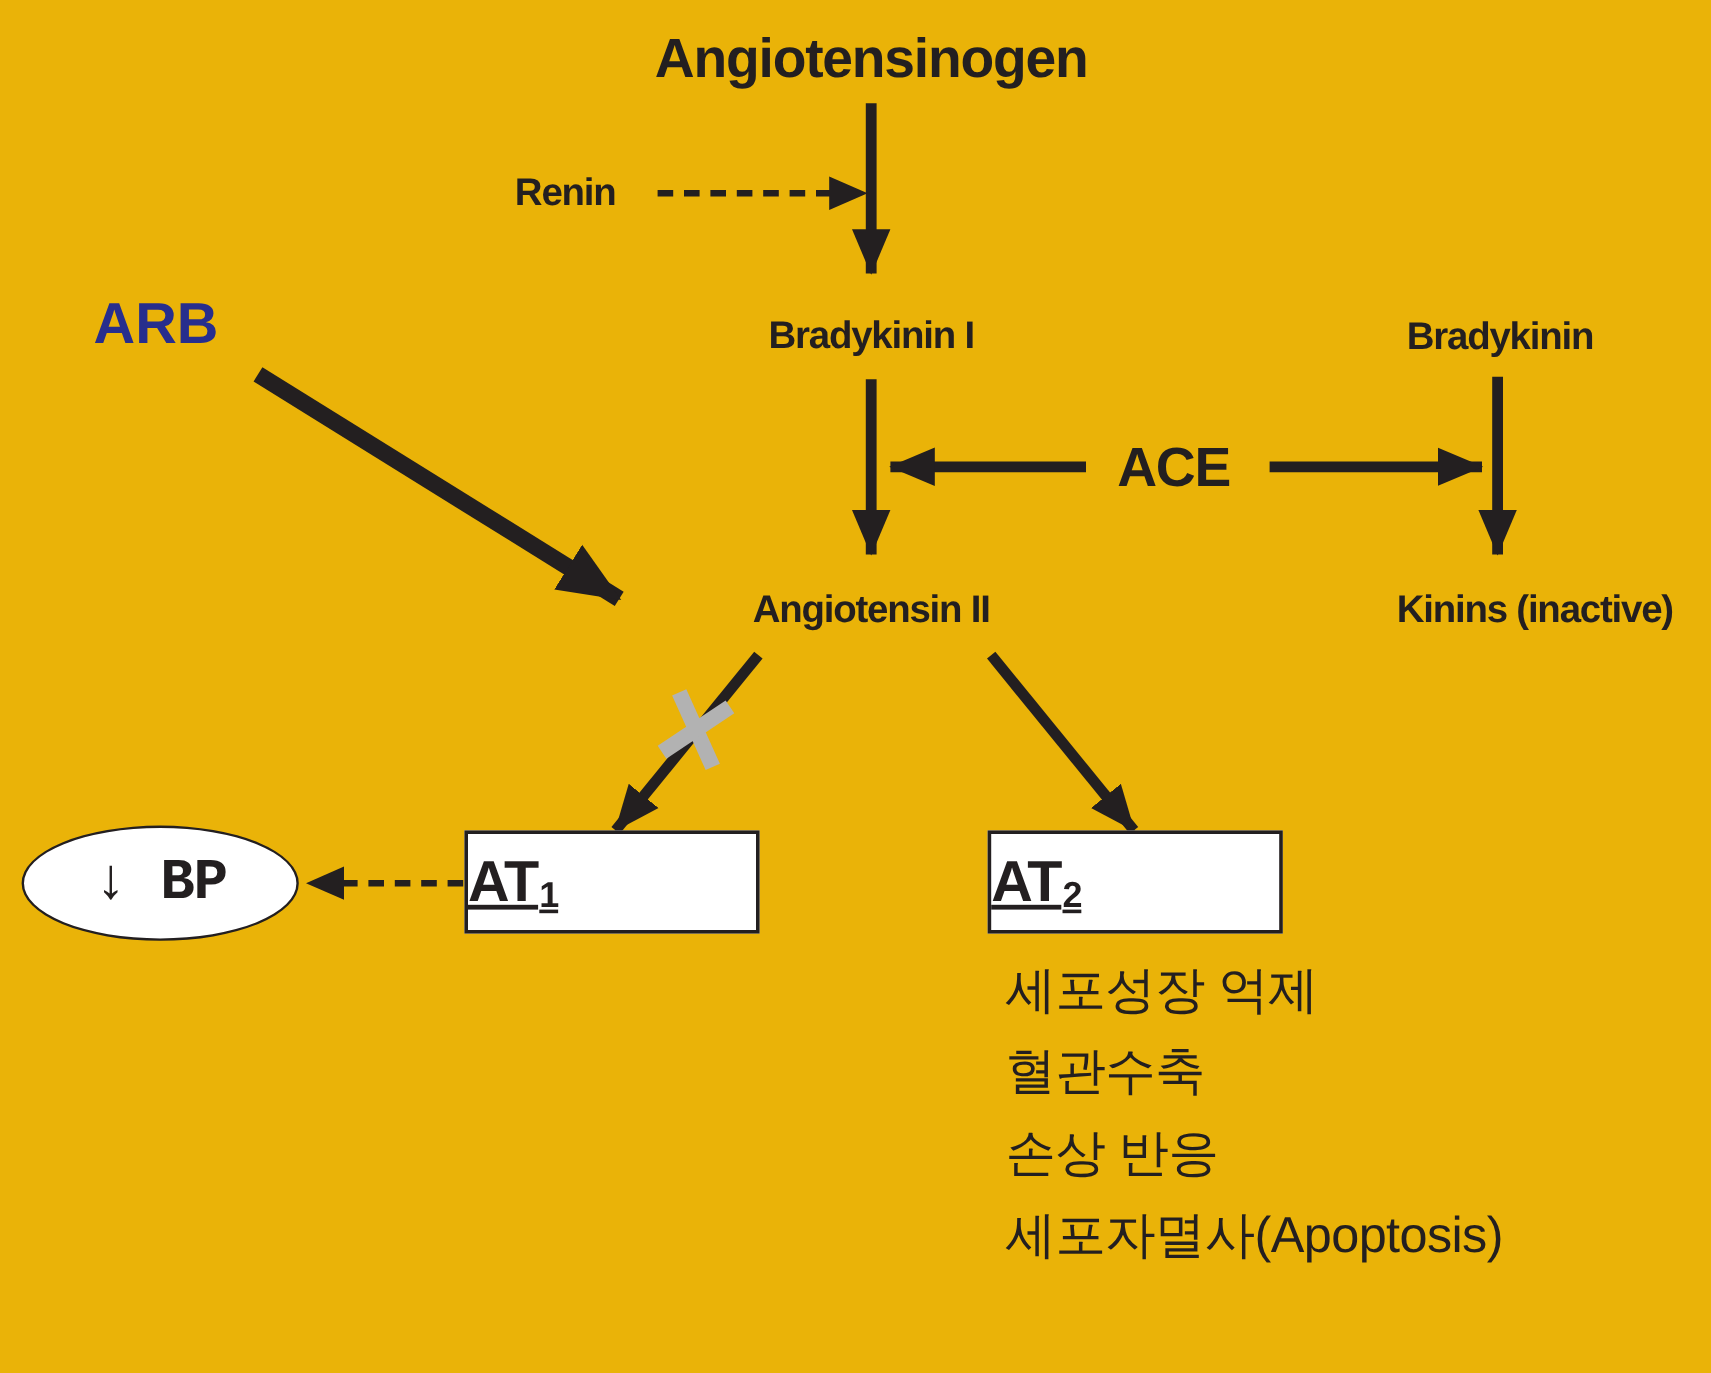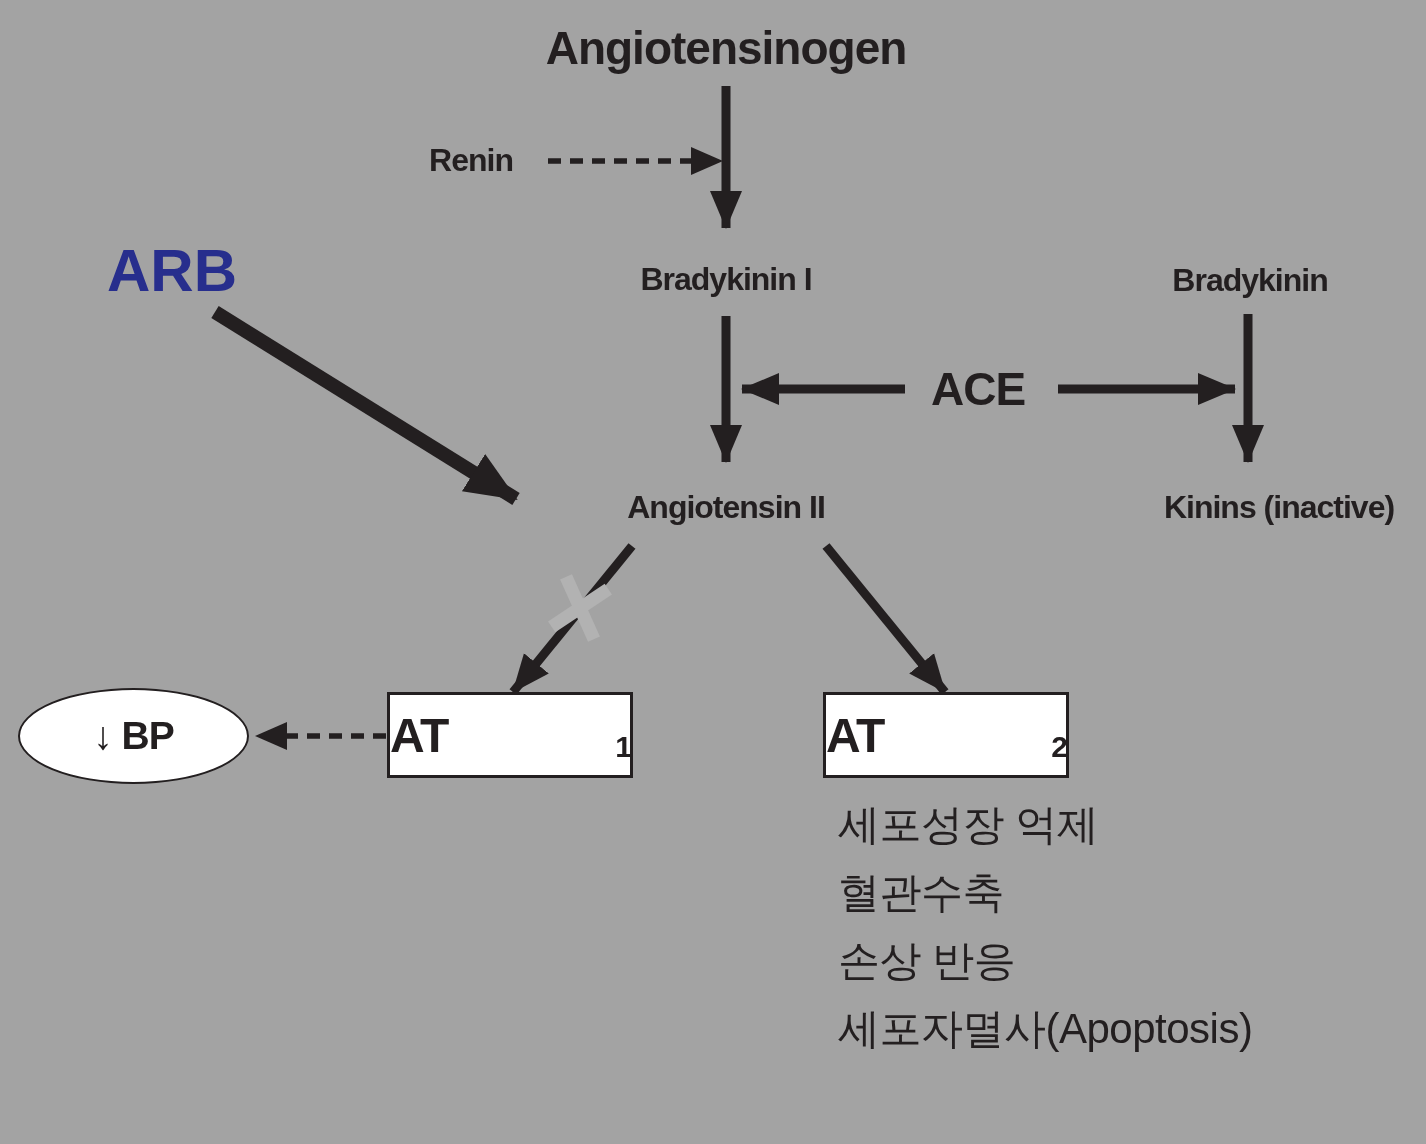--- a/index.html
+++ b/index.html
@@ -4,21 +4,21 @@
 <style>
   :root{
     --ink:#231f20;
     --arb:#272e8d;
     --xgray:#b2b2b2;
   }
   html,body{margin:0;padding:0;background:#fff;}
   .canvas{
     position:relative;
     width:1426px;height:1144px;
-    background:#a3a3a3;
+    background:#eab308;
     font-family:"Liberation Sans","DejaVu Sans",sans-serif;
     color:var(--ink);
     overflow:hidden;
   }
   svg.layer{position:absolute;left:0;top:0;width:1426px;height:1144px;}
   .arrow{stroke:var(--ink);fill:none;}
   .arrow.std{stroke-width:9;}
   .arrow.thick{stroke-width:14;}
   .arrow.dashed{stroke-width:5.5;stroke-dasharray:13 9;}
   marker path{fill:var(--ink);}
@@ -29,48 +29,48 @@
     transform:translate(-50%,-50%);
     font-weight:700;
     font-size:32px;
     letter-spacing:-1px;
     white-space:nowrap;
     line-height:1;
   }
   .label.big{font-size:46px;}
   .label.arb{
     color:var(--arb);
-    font-size:60px;
+    font-size:48px;
     font-weight:600;
     letter-spacing:0;
-    margin-left:42px;
   }
   .recept-box{
     position:absolute;
     width:240px;height:80px;
     border:3px solid var(--ink);
     background:#fff;
-    display:flex;align-items:center;justify-content:space-between;
-    font-weight:700;font-size:48px;letter-spacing:-1px;
+    display:flex;align-items:center;justify-content:flex-start;
+    font-weight:700;font-size:48px;letter-spacing:-1px;text-decoration:underline;
   }
   .recept-box .sub{
     font-size:30px;
     position:relative;top:12px;left:1px;
     font-weight:700;
   }
   .bp-ellipse{
     position:absolute;
     left:18px;top:688px;
     width:227px;height:92px;
     border:2.5px solid var(--ink);
     border-radius:50%;
     background:#fff;
     display:flex;align-items:center;justify-content:center;
-    font-weight:700;font-size:39px;letter-spacing:-1px;
+    font-weight:700;font-size:48px;letter-spacing:-1px;
     white-space:nowrap;
+    font-family:Liberation Mono, monospace;
   }
   .effects{
     position:absolute;
     font-size:42px;
     font-weight:400;
     line-height:68px;
     letter-spacing:-0.5px;
     white-space:nowrap;
   }
   .effects div{height:68px;}

